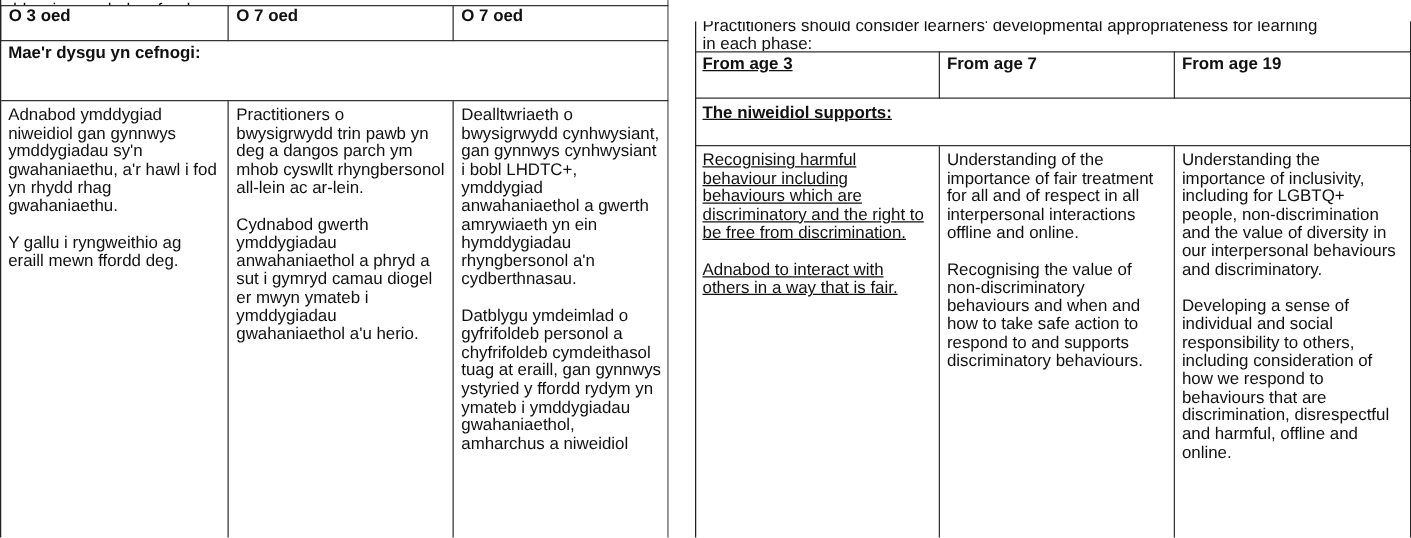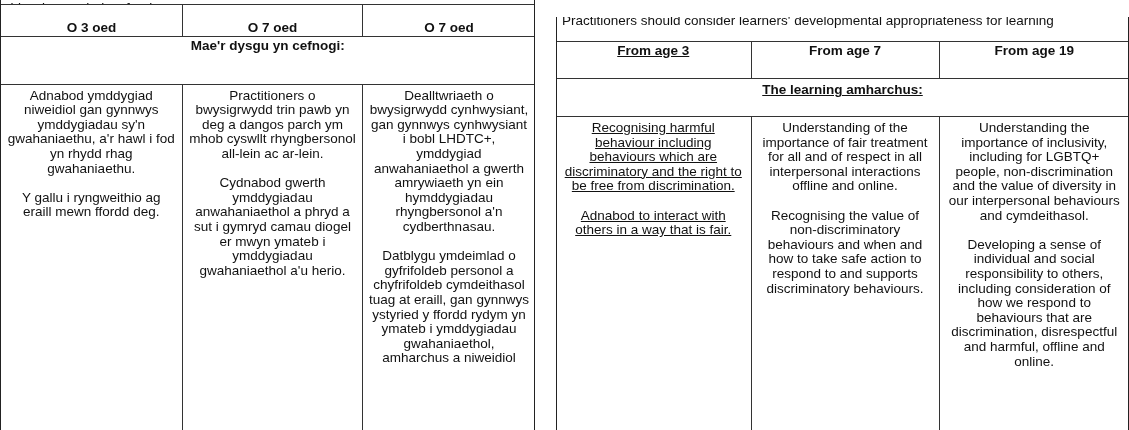--- a/index.html
+++ b/index.html
@@ -25,23 +25,23 @@
     .cy .intro { height: 17px; margin-top: -13px; padding-top: 0; }
     .en .intro { height: 27px; margin-top: -3px; }
     .intro .cut { display: block; height: 14px; }
 
     table {
       border-collapse: collapse; width: 100%;
       table-layout: fixed;
     }
     td, th {
       border: 1px solid #333;
-      vertical-align: top; text-align: center;
+      vertical-align: top; text-align: left;
       font-size: 13.5px; line-height: 14.6px;
-      padding: 16px 6px 0 6px;
+      padding: 1px 6px 0 6px;
     }
     th { font-weight: bold; }
     .hdr th { height: 28px; }
     .en .hdr th { height: 37px; padding-top: 2px; }
     .sub td { font-weight: bold; height: 48px; padding-top: 2px; }
     .en .sub td { height: 38px; padding-top: 4px; }
     .body td { padding-top: 4px; height: 420px; }
     .en .body td { padding-top: 4px; height: 330px; }
     .cell p { margin-bottom: 14.6px; }
     .cell p:last-child { margin-bottom: 0; }
@@ -95,47 +95,48 @@
     </tbody>
       </table>
   </div>
 
   <div class="gap"></div>
 
   <div class="half en">
     <div class="frame"></div>
     <div class="intro">
       <span class="cut">Practitioners should consider learners' developmental appropriateness for learning</span>
+      <span class="cut">in each phase:</span>
     </div>
     <table>
       <colgroup>
           <col style="width:195px">
           <col style="width:188px">
           <col>
         </colgroup>
       <tbody>
           <tr class="hdr">
         <th>From age 3</th>
         <th>From age 7</th>
         <th>From age 19</th>
       </tr>
       <tr class="sub">
-        <td colspan="3">The learning amharchus:</td>
+        <td colspan="3">The niweidiol supports:</td>
       </tr>
       <tr class="body">
         <td class="cell">
           <p>Recognising harmful behaviour including behaviours which are discriminatory and the right to be free from discrimination.</p>
           <p>Adnabod to interact with others in a way that is fair.</p>
         </td>
         <td class="cell">
           <p>Understanding of the importance of fair treatment for all and of respect in all interpersonal interactions offline and online.</p>
           <p>Recognising the value of non-discriminatory behaviours and when and how to take safe action to respond to and supports discriminatory behaviours.</p>
         </td>
         <td class="cell">
-          <p>Understanding the importance of inclusivity, including for LGBTQ+ people, non-discrimination and the value of diversity in our interpersonal behaviours and cymdeithasol.</p>
+          <p>Understanding the importance of inclusivity, including for LGBTQ+ people, non-discrimination and the value of diversity in our interpersonal behaviours and discriminatory.</p>
           <p>Developing a sense of individual and social responsibility to others, including consideration of how we respond to behaviours that are discrimination, disrespectful and harmful, offline and online.</p>
         </td>
       </tr>
     </tbody>
       </table>
     <div class="bottom-line"></div>
   </div>
 
 </div>
 

